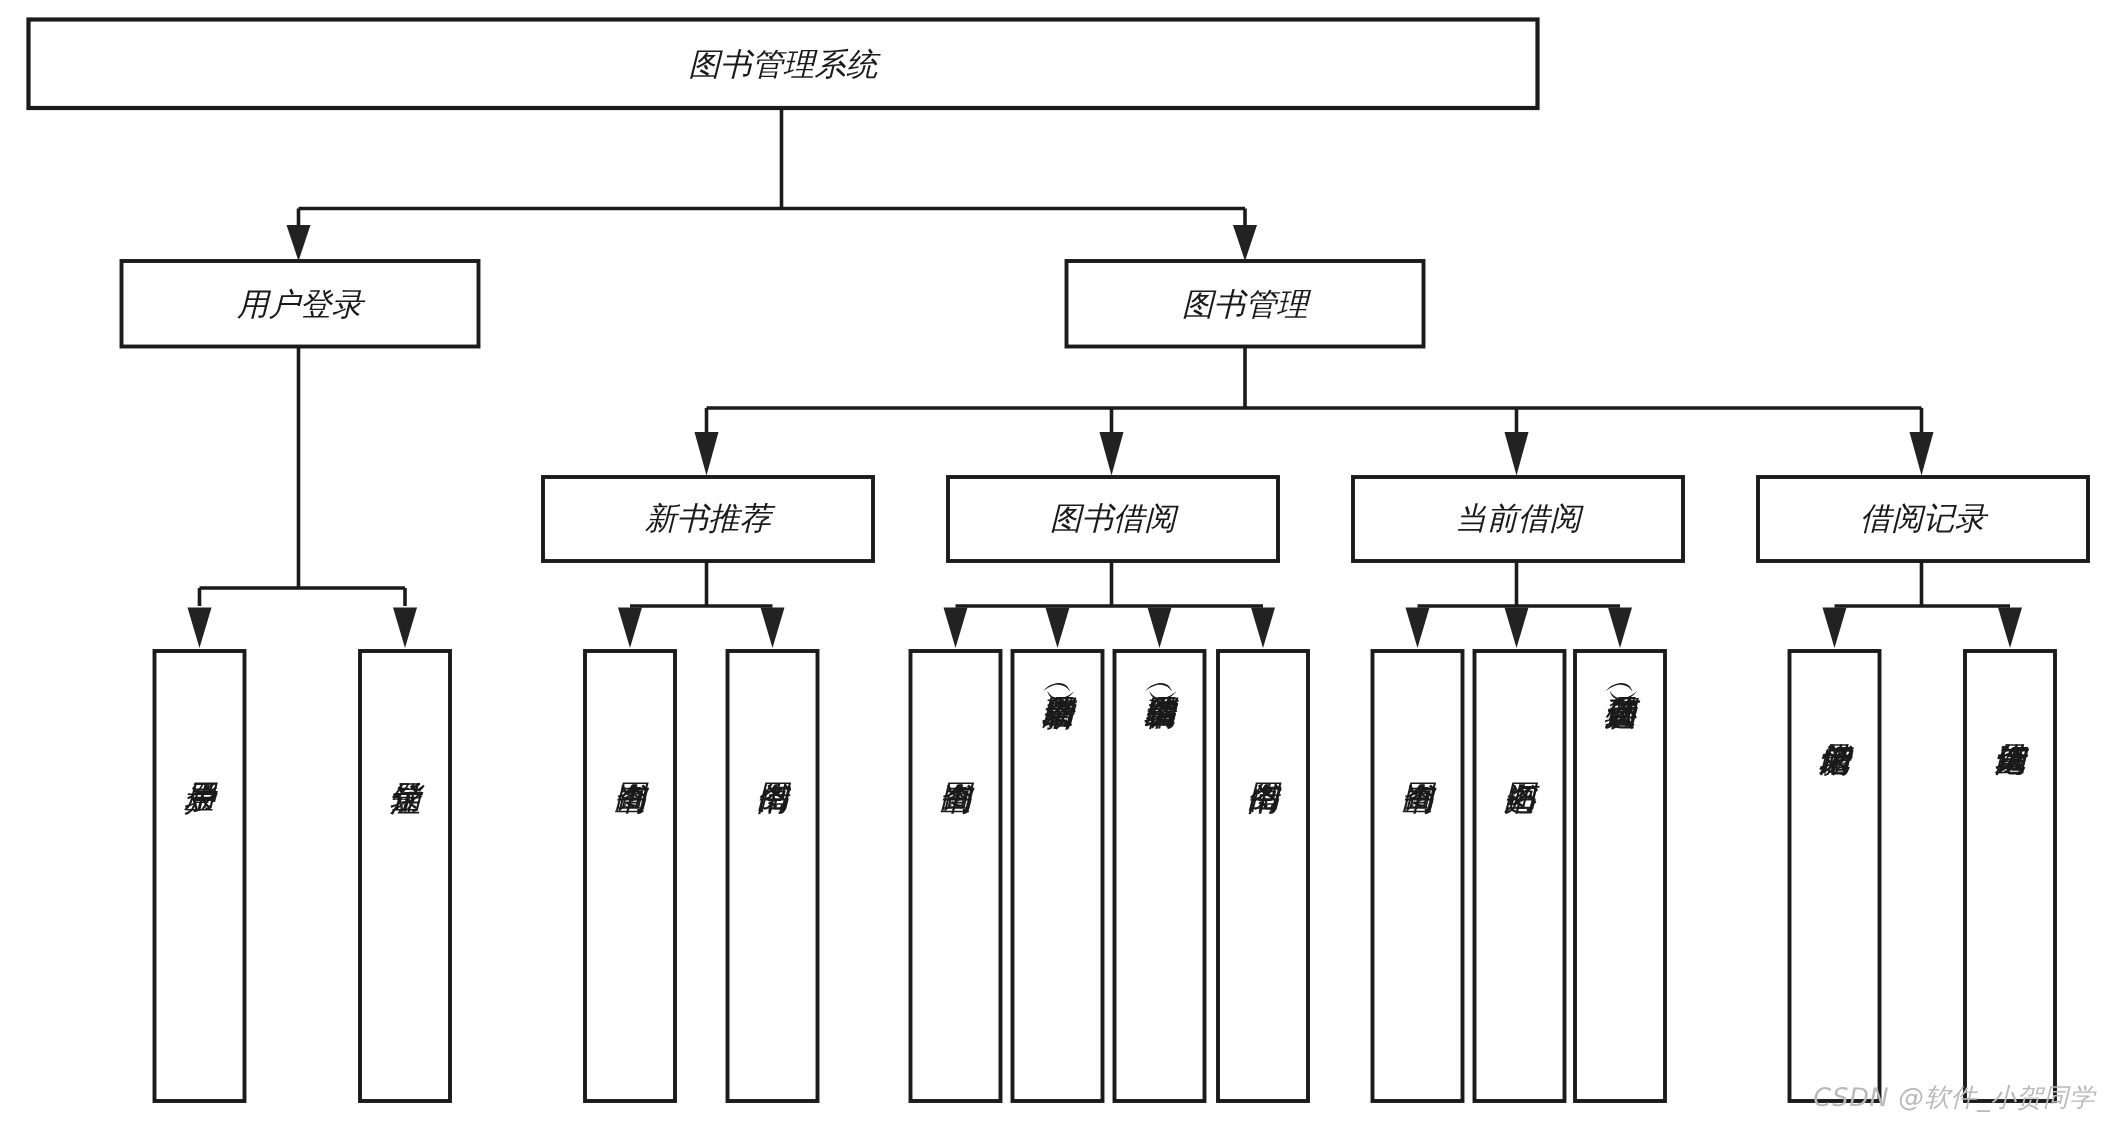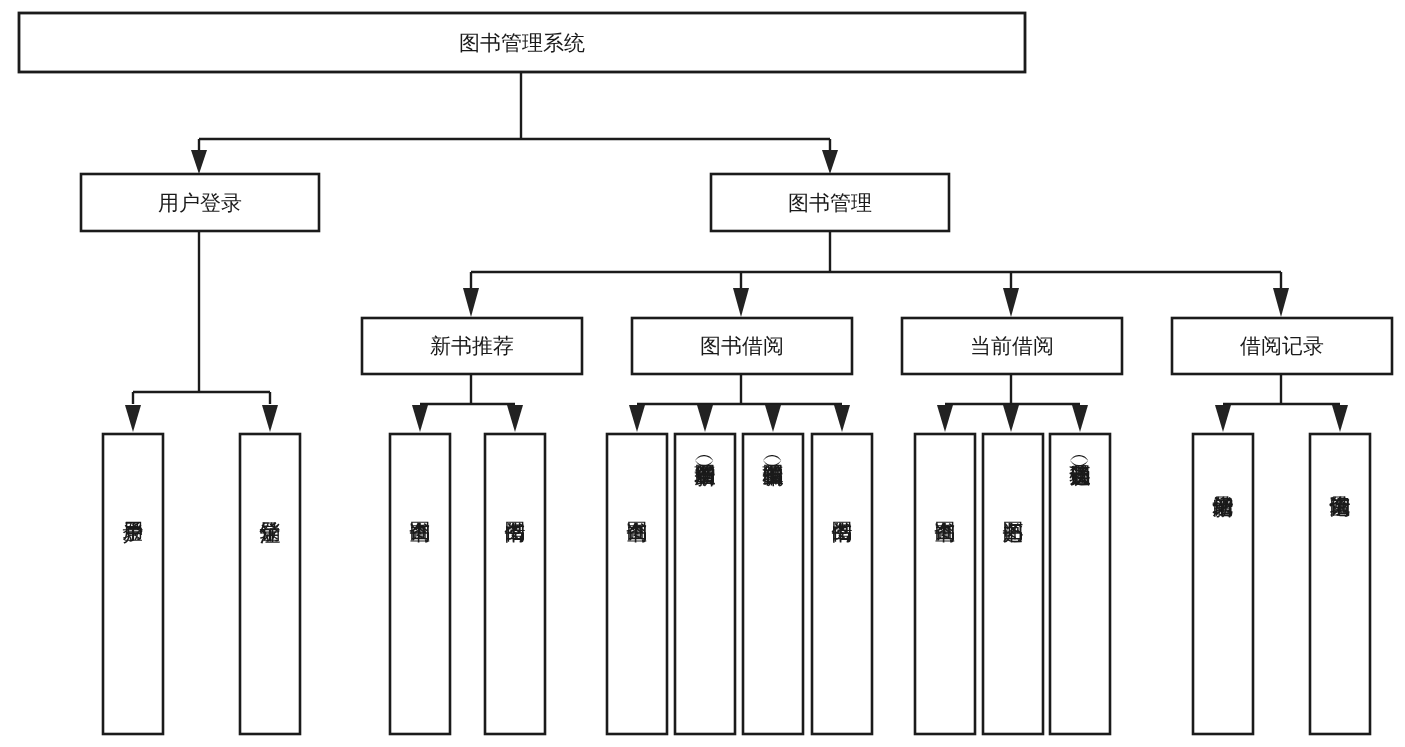--- a/index.html
+++ b/index.html
@@ -12,20 +12,21 @@
     width: 1405px;
     height: 747px;
     font-family: "DejaVu Sans", "Liberation Sans", sans-serif;
     overflow: hidden;
     position: relative;
   }
   #diagram-root {
     position: relative;
     width: 1405px;
     height: 747px;
+    font-style: italic;
   }
   svg#flowchart {
     display: block;
     width: 1405px;
     height: 747px;
   }
   .node-box {
     fill: #ffffff;
     stroke: #1b1b1b;
     stroke-width: 2.6;
@@ -236,14 +237,15 @@
       <text class="node-label-vertical" x="1223" y="479">新增借阅记录</text>
     </g>
 
     <g>
       <rect class="node-box" x="1310" y="434" width="60" height="300"></rect>
       <text class="node-label-vertical" x="1340" y="479">查询借阅记录</text>
     </g>
 
   </svg>
 
+  <div class="watermark">CSDN @软件_小贺同学</div>
 
 </div>
 
 </body></html>

